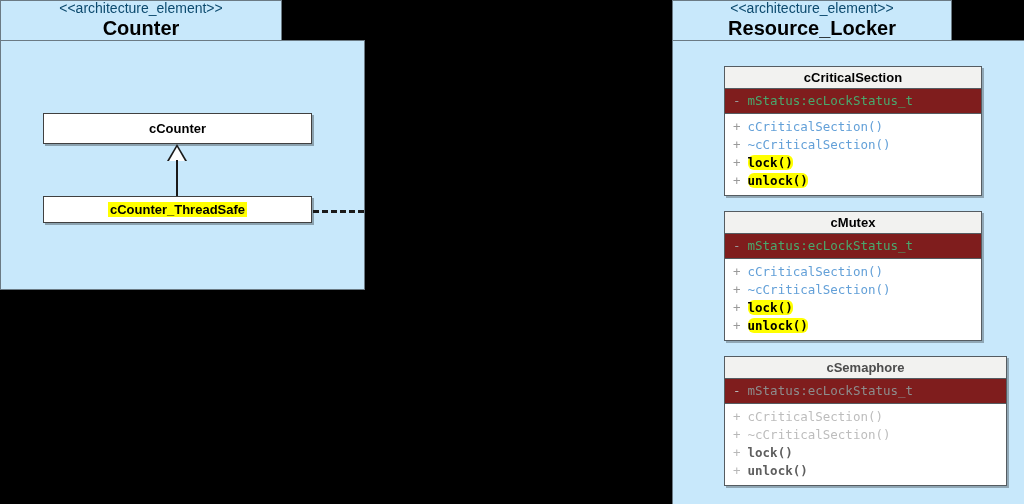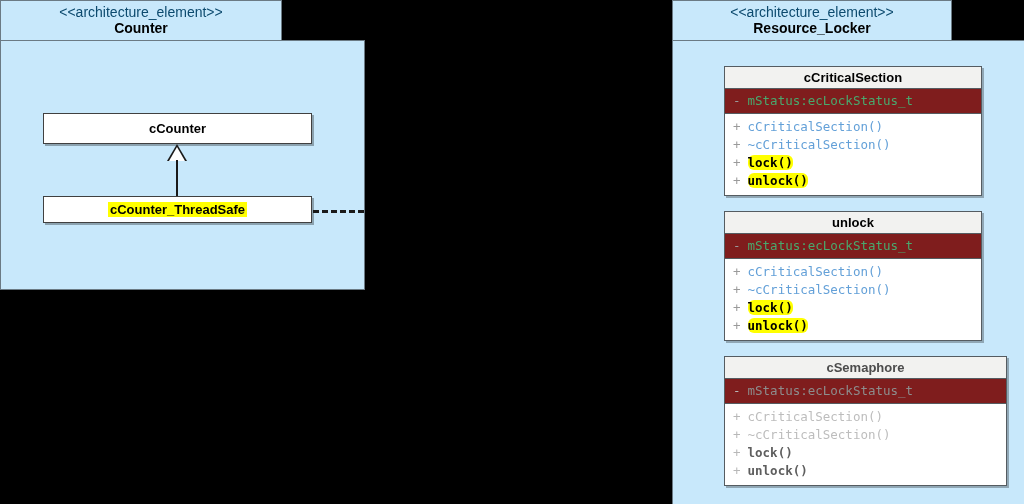--- a/index.html
+++ b/index.html
@@ -27,21 +27,21 @@
     align-items: center;
     justify-content: center;
     line-height: 1.12;
   }
   .pkg-stereotype {
     font-size: 14px;
     color: #0c4a6e;
     white-space: nowrap;
   }
   .pkg-title {
-    font-size: 14px;
+    font-size: 20px;
     font-weight: bold;
     color: #000000;
     white-space: nowrap;
   }
   .pkg-body {
     position: absolute;
     background: #c8e8fb;
     border: 1px solid #6b7a84;
     box-sizing: border-box;
   }
@@ -189,21 +189,21 @@
     </div>
     <div class="uml-ops">
       <div class="member"><span class="vis">+</span><span class="m-method">cCriticalSection()</span></div>
       <div class="member"><span class="vis">+</span><span class="m-method">~cCriticalSection()</span></div>
       <div class="member"><span class="vis">+</span><span class="m-high">lock()</span></div>
       <div class="member"><span class="vis">+</span><span class="m-high">unlock()</span></div>
     </div>
   </div>
 
   <div class="uml-class" style="left:724px; top:211px; width:258px; height:130px;">
-    <div class="uml-head">unlock</div>
+    <div class="uml-head">cMutex</div>
     <div class="uml-attrs">
       <div class="member"><span class="vis">-</span><span class="m-attr">mStatus:ecLockStatus_t</span></div>
     </div>
     <div class="uml-ops">
       <div class="member"><span class="vis">+</span><span class="m-method">cCriticalSection()</span></div>
       <div class="member"><span class="vis">+</span><span class="m-method">~cCriticalSection()</span></div>
       <div class="member"><span class="vis">+</span><span class="m-high">lock()</span></div>
       <div class="member"><span class="vis">+</span><span class="m-high">unlock()</span></div>
     </div>
   </div>

